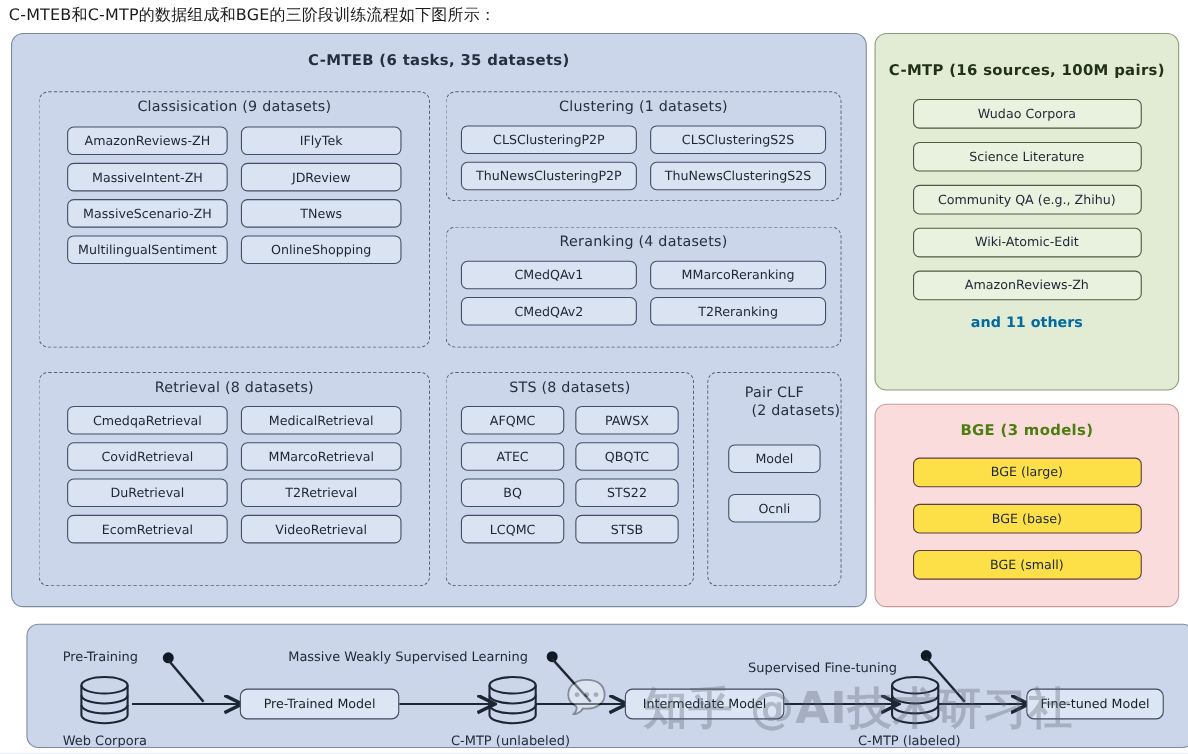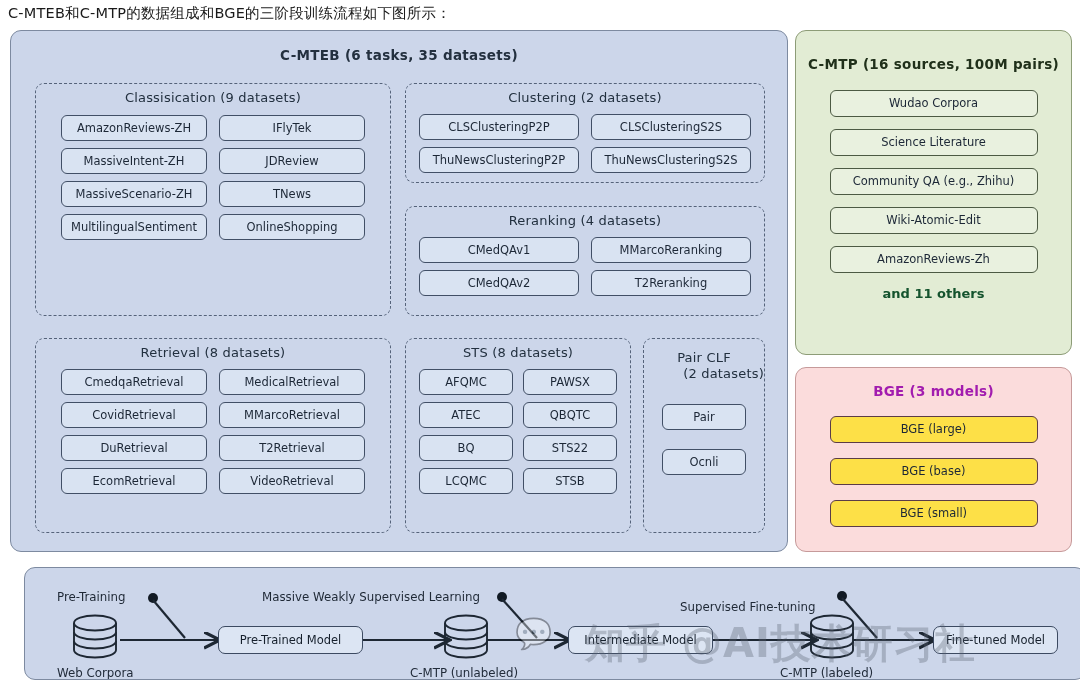--- a/index.html
+++ b/index.html
@@ -30,21 +30,21 @@
   .panel.pink  { background: #fbdcdc; border-color: #c69a9a; }
 
   .panel-title {
     text-align: center;
     font-weight: 700;
     font-size: 13.5px;
     color: #23303f;
     letter-spacing: .3px;
   }
   .panel-title.green-t { color: #20301a; }
-  .panel-title.pink-t  { color: #a21caf; }
+  .panel-title.pink-t  { color: #4d7c0f; }
 
   
   .group {
     position: absolute;
     border: 1.6px dashed #55637a;
     border-radius: 9px;
     background: transparent;
   }
   .group-title {
     text-align: center;
@@ -84,21 +84,21 @@
     width: 208px; height: 27px; line-height: 25px;
   }
   .chip.pink-chip {
     background: #fde047; border-color: #5b3c47;
     width: 208px; height: 27px; line-height: 25px;
   }
   .and-others {
     text-align: center;
     font-size: 13px;
     font-weight: 600;
-    color: #14532d;
+    color: #0369a1;
     margin-top: 13px;
   }
 
   
   #pipeline-panel { overflow: hidden; }
   .pipe-svg { position: absolute; left: 0; top: 0; }
   .pipe-label {
     position: absolute;
     font-size: 11.8px;
     color: #222c3a;
@@ -156,21 +156,21 @@
       <div class="chip w2">JDReview</div>
       <div class="chip w2">MassiveScenario-ZH</div>
       <div class="chip w2">TNews</div>
       <div class="chip w2">MultilingualSentiment</div>
       <div class="chip w2">OnlineShopping</div>
       <div style="width:146px;"></div>
     </div>
   </div>
 
   <div class="group" style="left:394px; top:52px; width:360px; height:100px;">
-    <div class="group-title">Clustering (2 datasets)</div>
+    <div class="group-title">Clustering (1 datasets)</div>
     <div class="chip-grid" style="padding-top:8px;">
       <div class="chip w-clu">CLSClusteringP2P</div>
       <div class="chip w-clu">CLSClusteringS2S</div>
       <div class="chip w-clu">ThuNewsClusteringP2P</div>
       <div class="chip w-clu">ThuNewsClusteringS2S</div>
     </div>
   </div>
 
   <div class="group" style="left:394px; top:175px; width:360px; height:110px;">
     <div class="group-title">Reranking (4 datasets)</div>
@@ -207,21 +207,21 @@
       <div class="chip w-sts">STS22</div>
       <div class="chip w-sts">LCQMC</div>
       <div class="chip w-sts">STSB</div>
     </div>
   </div>
 
   <div class="group" style="left:632px; top:307px; width:122px; height:195px;">
     <div class="group-title" style="padding-top:12px;">Pair CLF</div>
     <div class="group-title" style="padding-top:1px;text-align:right;">(2 datasets)</div>
     <div class="chip-grid" style="padding-top:22px; gap:19px 0;">
-      <div class="chip w-clf">Pair</div>
+      <div class="chip w-clf">Model</div>
       <div class="chip w-clf">Ocnli</div>
     </div>
   </div>
 </div>
 
 <div class="panel green" style="left:795px; top:30px; width:277px; height:325px;">
   <div class="panel-title green-t" style="margin-top:25px;">C-MTP (16 sources, 100M pairs)</div>
   <div class="chip-grid" style="padding-top:18px; gap:12px 0;">
     <div class="chip green-chip">Wudao Corpora</div>
     <div class="chip green-chip">Science Literature</div>

